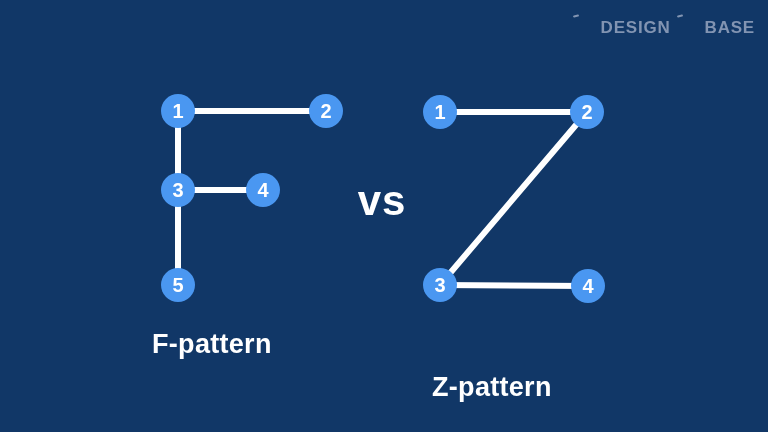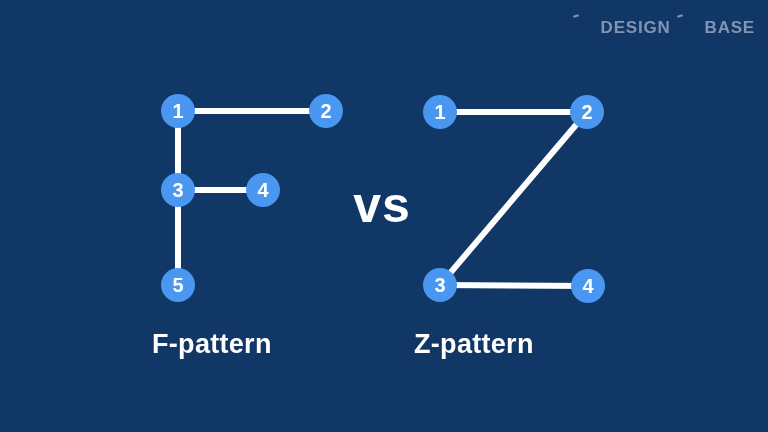--- a/index.html
+++ b/index.html
@@ -73,39 +73,39 @@
     line-height:1;
   }
 
   
   .vs{
     position:absolute;
     left:332px;top:178px;
     width:100px;
     text-align:center;
     color:#fff;
-    font-size:50px;
+    font-size:42px;
     font-weight:700;
     letter-spacing:1px;
     line-height:1.1;
     z-index:2;
   }
   .pattern-label{
     position:absolute;
     top:329px;
     width:200px;
     text-align:left;
     color:var(--label);
     font-size:27px;
     font-weight:700;
     letter-spacing:0.3px;
     z-index:2;
   }
   .pattern-label.f{left:152px;}
-  .pattern-label.z{left:414px;}
+  .pattern-label.z{left:432px;margin-top:43px;}
 </style>
 </head>
 <body>
 
 <div class="canvas">
 
   <div class="logo">
     <span class="logo-word">DESIGN</span>
     <span class="logo-word">BASE</span>
   </div>

